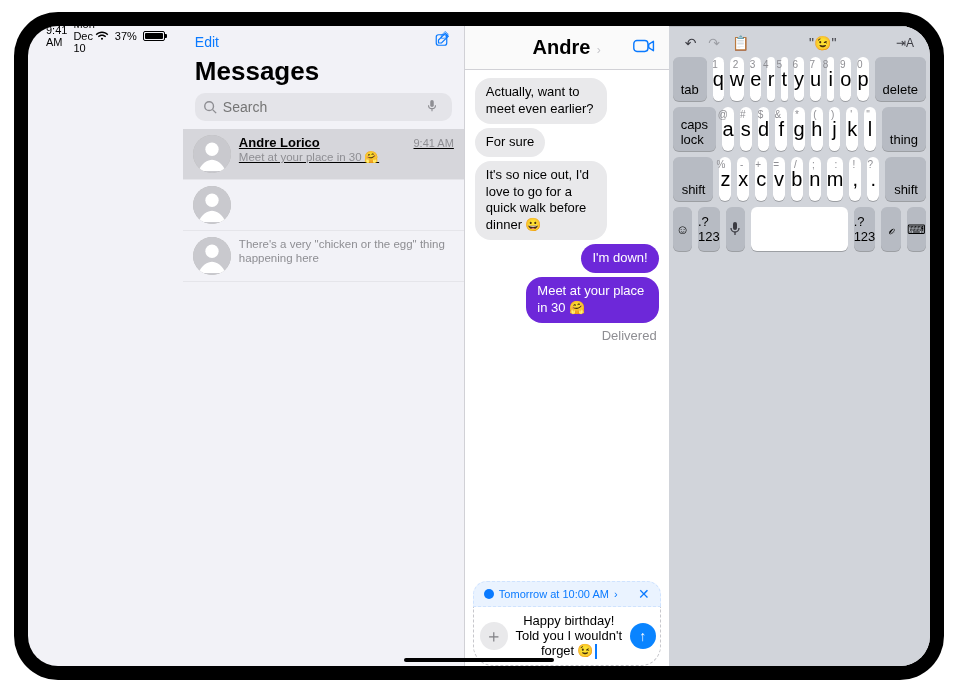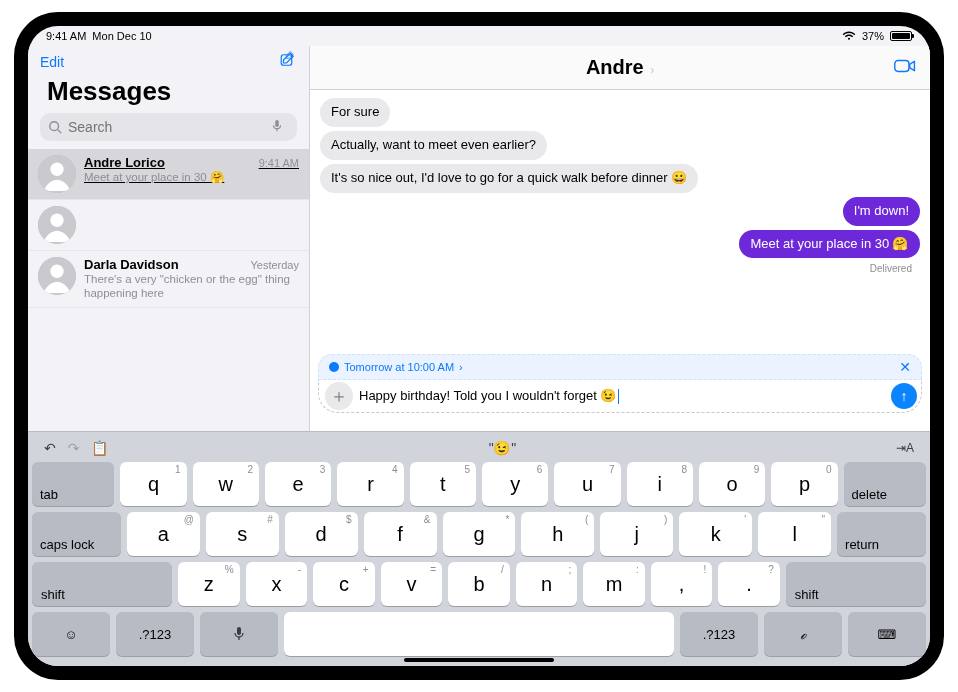--- a/index.html
+++ b/index.html
@@ -14,21 +14,21 @@
     position:absolute; top:12px; left:14px; right:14px; bottom:12px;
     background:#000;
     border-radius:44px;
     padding:14px;
   }
   .screen {
     position:absolute; top:14px; left:14px; right:14px; bottom:14px;
     background:#f2f2f7;
     border-radius:30px;
     overflow:hidden;
-    display:flex; flex-direction:column;
+    display:flex; flex-direction:row;
   }
 
   
   .status {
     height:20px; flex:0 0 20px;
     display:flex; align-items:center; justify-content:space-between;
     font-size:11px; font-weight:500; color:#000;
     padding:0 18px;
     background:transparent;
   }
@@ -49,21 +49,21 @@
     border-right:1px solid #d1d1d6;
     display:flex; flex-direction:column;
   }
   .sidebar-head {
     padding:4px 12px 0 12px;
     display:flex; justify-content:space-between; align-items:center;
     height:28px;
   }
   .link-blue { color:#0a7aff; font-size:14px; }
   .compose-icn svg { width:18px; height:18px; }
-  .title-big { font-size:26px; font-weight:700; padding:0 12px; margin-top:2px;margin-left:7px;}
+  .title-big { font-size:26px; font-weight:700; padding:0 12px; margin-top:2px;}
   .searchbox {
     margin:6px 12px 8px 12px;
     background:#e4e4e9;
     border-radius:10px;
     height:28px;
     display:flex; align-items:center; padding:0 8px;
     color:#8e8e93; font-size:14px;
   }
   .searchbox svg { width:14px; height:14px; margin-right:6px; fill:#8e8e93;}
   .searchbox input { flex:1; background:transparent; border:none; outline:none; font-size:14px; color:#000;}
@@ -101,24 +101,24 @@
   .facetime { position:absolute; right:14px; top:12px; color:#0a7aff; }
   .facetime svg { width:22px; height:16px; }
 
   .chat { flex:1; padding:8px 10px 4px 10px; display:flex; flex-direction:column; gap:4px; font-size:13px;}
   .bubble { display:inline-block; max-width:72%; padding:6px 11px; border-radius:16px; line-height:1.3;}
   .row { display:flex; }
   .row.in { justify-content:flex-start; }
   .row.out { justify-content:flex-end; }
   .in .bubble { background:#e9e9eb; color:#000; }
   .out .bubble { background:#6d28d9; color:#fff; }
-  .delivered { font-size:10px; color:#8e8e93; text-align:right; margin-right:8px; margin-top:1px;}
-
-  
-  .composer-wrap { padding:4px 8px 18px 8px; }
+  .delivered { font-size:13px; color:#8e8e93; text-align:right; margin-right:2px; margin-top:1px;}
+
+  
+  .composer-wrap { padding:4px 8px 0 8px;text-align:center; }
   .sched-pill {
     border:1px solid #cfe3ff; background:#eaf3ff;
     border-radius:14px 14px 0 0;
     padding:4px 10px;
     display:flex; align-items:center; justify-content:space-between;
     font-size:11px; color:#0a7aff;
     border-style:dashed;
   }
   .sched-pill .left { display:flex; align-items:center; gap:5px;}
   .clock { width:10px; height:10px; border-radius:50%; background:#0a7aff; display:inline-block; position:relative;}
@@ -253,24 +253,20 @@
                   <path d="M6 38c2-8 10-12 14-12s12 4 14 12" fill="#fff"></path>
                 </svg></div>
             </div>
             <div class="conv">
               <div class="avatar"><svg viewBox="0 0 40 40">
                   <circle cx="20" cy="20" r="20" fill="#c9c9ce"></circle>
                   <circle cx="20" cy="15" r="7" fill="#fff"></circle>
                   <path d="M6 38c2-8 10-12 14-12s12 4 14 12" fill="#fff"></path>
                 </svg></div>
               <div class="conv-main">
-                <div class="conv-top">
-                  <span class="conv-name">Darla Davidson</span>
-                  <span class="conv-time">Yesterday</span>
-                </div>
                 <div class="conv-prev">There's a very "chicken or the egg" thing happening here</div>
               </div>
             </div>
           </div>
       </div>
 
       <div class="detail">
         <div class="grab">•••</div>
         <div class="detail-head">
           <span>
@@ -280,24 +276,24 @@
           <span class="facetime">
             <svg viewBox="0 0 28 18">
                 <rect x="1" y="2" width="18" height="14" rx="4" fill="none" stroke="#0a7aff" stroke-width="1.8"></rect>
                 <path d="M20 7l6-4v12l-6-4z" fill="none" stroke="#0a7aff" stroke-width="1.8" stroke-linejoin="round"></path>
               </svg>
           </span>
         </div>
 
         <div class="chat" id="chat-body">
             <div class="row in">
+              <div class="bubble">Actually, want to meet even earlier?</div>
+            </div>
+            <div class="row in">
               <div class="bubble">For sure</div>
-            </div>
-            <div class="row in">
-              <div class="bubble">Actually, want to meet even earlier?</div>
             </div>
             <div class="row in">
               <div class="bubble">It's so nice out, I'd love to go for a quick walk before dinner 😀</div>
             </div>
             <div class="row out">
               <div class="bubble">I'm down!</div>
             </div>
             <div class="row out">
               <div class="bubble">Meet at your place in 30 🤗</div>
             </div>
@@ -354,21 +350,21 @@
             <div class="key fnkey label ">caps lock</div>
             <div class="key"><span class="alt">@</span>a</div>
             <div class="key"><span class="alt">#</span>s</div>
             <div class="key"><span class="alt">$</span>d</div>
             <div class="key"><span class="alt">&amp;</span>f</div>
             <div class="key"><span class="alt">*</span>g</div>
             <div class="key"><span class="alt">(</span>h</div>
             <div class="key"><span class="alt">)</span>j</div>
             <div class="key"><span class="alt">'</span>k</div>
             <div class="key"><span class="alt">"</span>l</div>
-            <div class="key fnkey label ">return</div>
+            <div class="key fnkey label ">thing</div>
           </div>
           <div class="kb-row r3">
             <div class="key fnkey label ">shift</div>
             <div class="key"><span class="alt">%</span>z</div>
             <div class="key"><span class="alt">-</span>x</div>
             <div class="key"><span class="alt">+</span>c</div>
             <div class="key"><span class="alt">=</span>v</div>
             <div class="key"><span class="alt">/</span>b</div>
             <div class="key"><span class="alt">;</span>n</div>
             <div class="key"><span class="alt">:</span>m</div>

